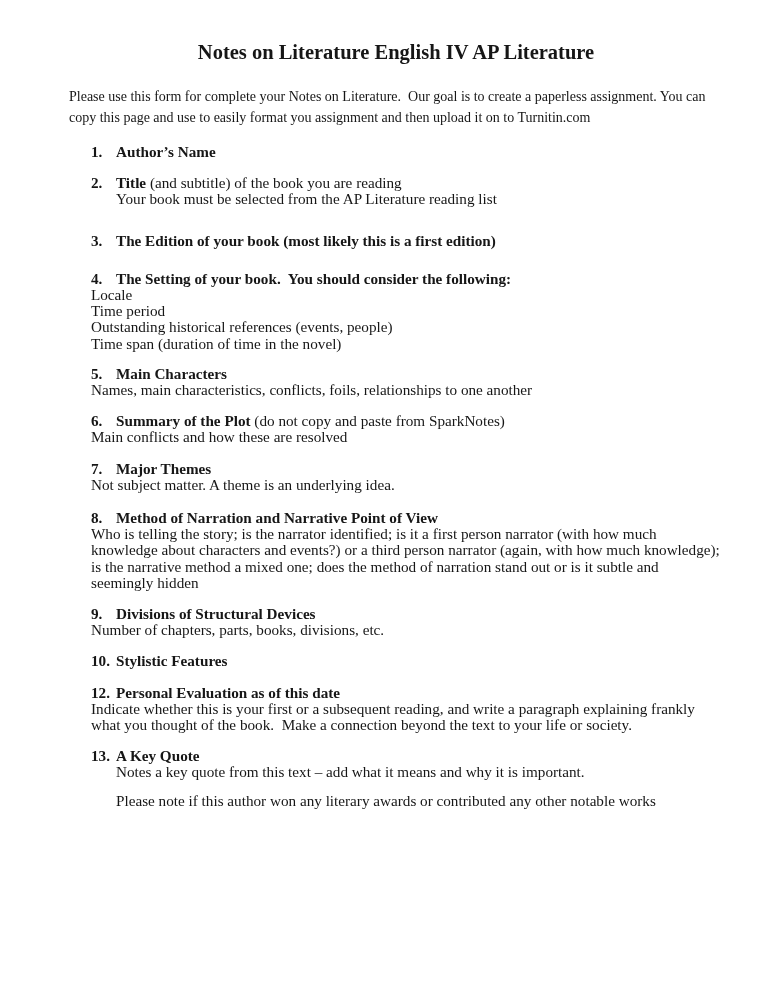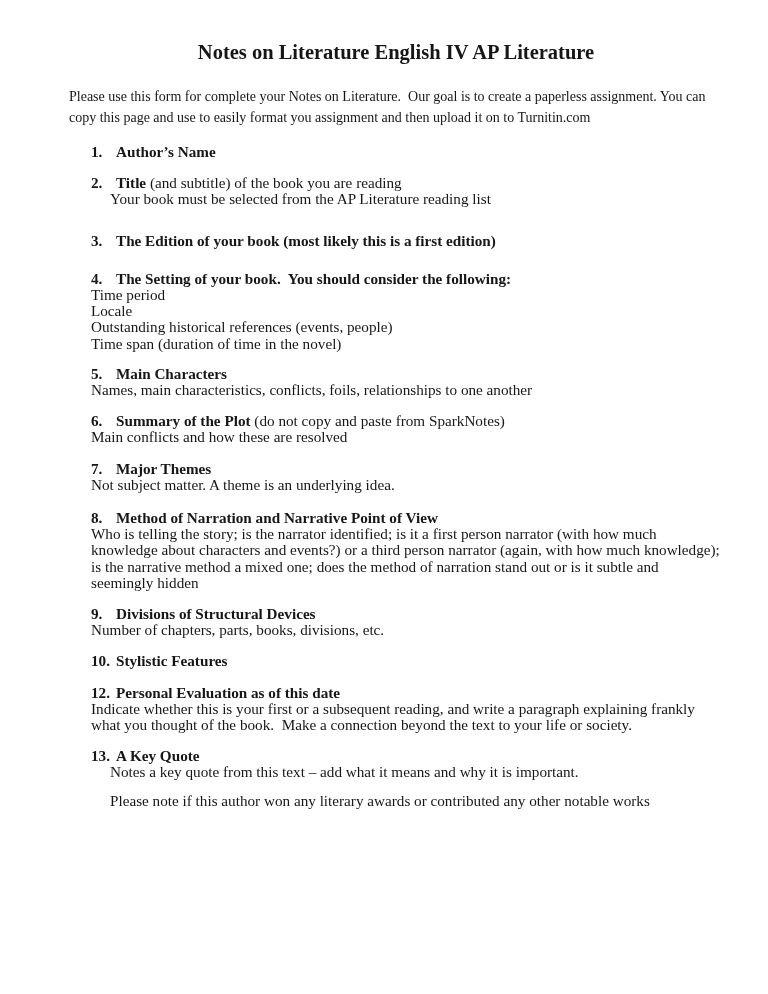--- a/index.html
+++ b/index.html
@@ -28,21 +28,21 @@
   .item:nth-child(5){margin-top:14px;}
   .item:nth-child(8){margin-top:17px;}
   .item:nth-child(13){margin-top:12px;}
   .item:nth-child(14){margin-top:19px;}
   .heading{display:flex;}
   .num{flex:0 0 25px;font-weight:bold;}
   .txt{flex:1 1 auto;white-space:pre-wrap;}
   .txt b, .sub b{font-weight:bold;}
   .sub{white-space:pre-wrap;}
   .sub.flush{margin-left:0;}
-  .sub.indent{margin-left:19px;}
+  .sub.indent{margin-left:25px;}
 </style>
 </head>
 <body>
 
 <div class="page">
   <h1 class="doc-title">Notes on Literature English IV AP Literature</h1>
   <p class="intro">Please use this form for complete your Notes on Literature.  Our goal is to create a paperless assignment. You can copy this page and use to easily format you assignment and then upload it on to Turnitin.com</p>
   <div class="list" id="list">
       <div class="item">
         <div class="heading">
@@ -61,22 +61,22 @@
         <div class="heading">
           <span class="num">3.</span>
           <span class="txt"><b>The Edition of your book (most likely this is a first edition)</b></span>
         </div>
       </div>
       <div class="item">
         <div class="heading">
           <span class="num">4.</span>
           <span class="txt"><b>The Setting of your book.  You should consider the following:</b></span>
         </div>
+        <div class="sub flush">Locale</div>
         <div class="sub flush">Time period</div>
-        <div class="sub flush">Locale</div>
         <div class="sub flush">Outstanding historical references (events, people)</div>
         <div class="sub flush">Time span (duration of time in the novel)</div>
       </div>
       <div class="item">
         <div class="heading">
           <span class="num">5.</span>
           <span class="txt"><b>Main Characters</b></span>
         </div>
         <div class="sub flush">Names, main characteristics, conflicts, foils, relationships to one another</div>
       </div>

